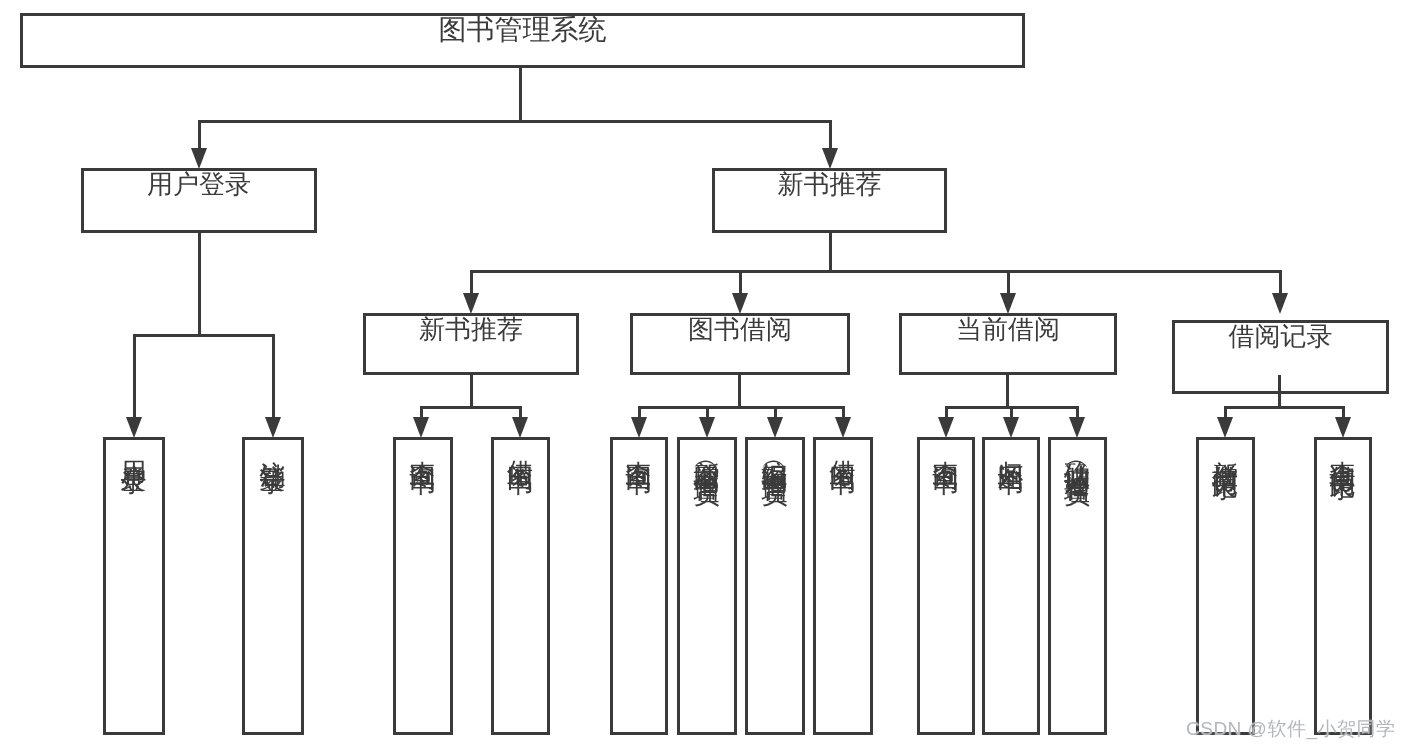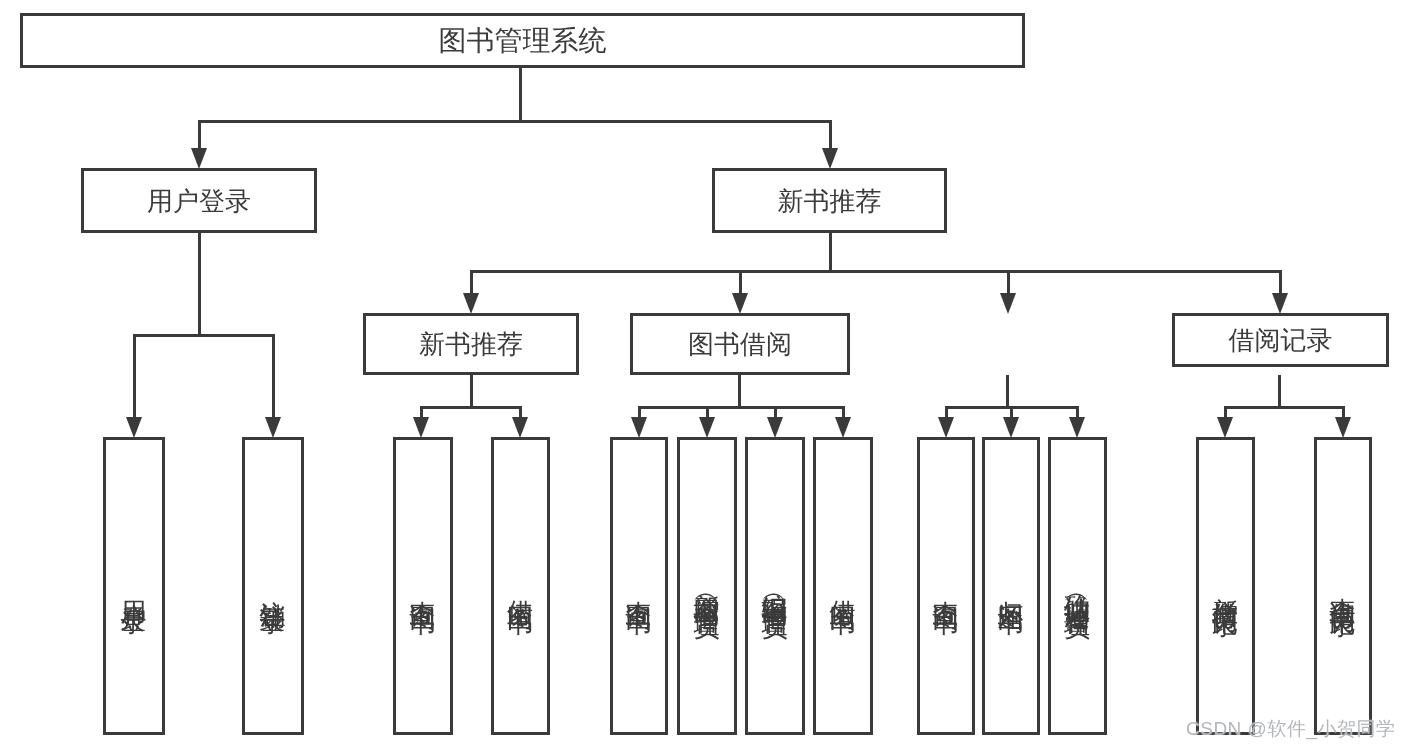--- a/index.html
+++ b/index.html
@@ -10,21 +10,21 @@
     --watermark:#b4b7ba;
   }
   html,body{margin:0;padding:0;background:var(--page_background);}
   .stage{
     position:relative;width:1405px;height:747px;background:var(--page_background);
     font-family:"Liberation Sans","DejaVu Sans",sans-serif;color:var(--text);
     overflow:hidden;
   }
   .box{
     position:absolute;box-sizing:border-box;border:3px solid var(--line);
-    background:var(--box_background);display:flex;align-items:center;justify-content:center;
+    background:var(--box_background);display:flex;justify-content:center;
     font-size:26px;line-height:1;white-space:nowrap;
   }
   .box.title{font-size:28px;}
   .vtext{
     writing-mode:vertical-rl;text-orientation:mixed;
     font-size:26px;letter-spacing:3px;line-height:1;white-space:nowrap;
   }
   .hline,.vline{position:absolute;background:var(--line);}
   .hline{height:3px;}
   .vline{width:3px;}
@@ -78,21 +78,24 @@
   <div class="arrow" style="left:1000px;top:293px"></div>
   <div class="vline" style="left:1279px;top:270px;height:24px"></div>
   <div class="arrow" style="left:1272px;top:293px"></div>
 
   <div class="box" style="left:630px;top:313px;width:220px;height:62px">
     <span>图书借阅</span>
   </div>
   <div class="box" style="left:363px;top:313px;width:216px;height:62px">
     <span>新书推荐</span>
   </div>
-  <div class="box" style="left:1172px;top:313px;width:217px;height:54px">
+  <div class="box" style="left:899px;top:313px;width:218px;height:62px">
+    <span>当前借阅</span>
+  </div>
+  <div class="box" style="left:1172px;top:320px;width:217px;height:74px">
     <span>借阅记录</span>
   </div>
 
   <div class="vline" style="left:470px;top:375px;height:34px"></div>
   <div class="hline" style="left:420px;top:406px;width:101px"></div>
   <div class="vline" style="left:420px;top:406px;height:12px"></div>
   <div class="arrow" style="left:413px;top:417px"></div>
   <div class="vline" style="left:519px;top:406px;height:12px"></div>
   <div class="arrow" style="left:512px;top:417px"></div>
 

